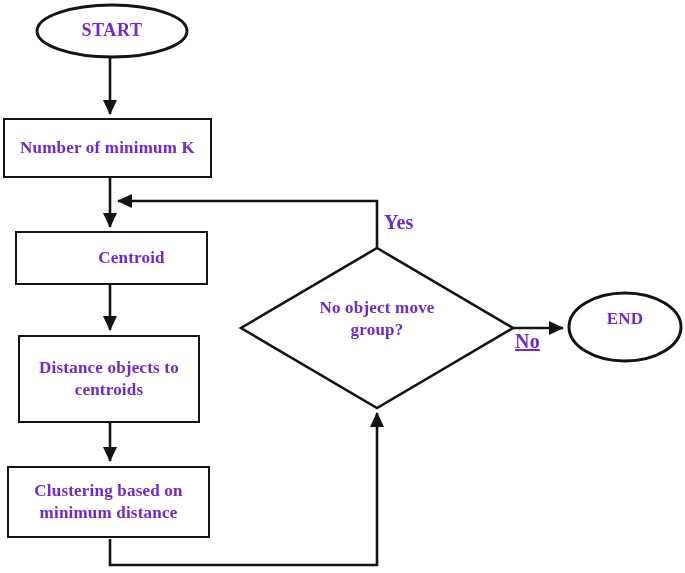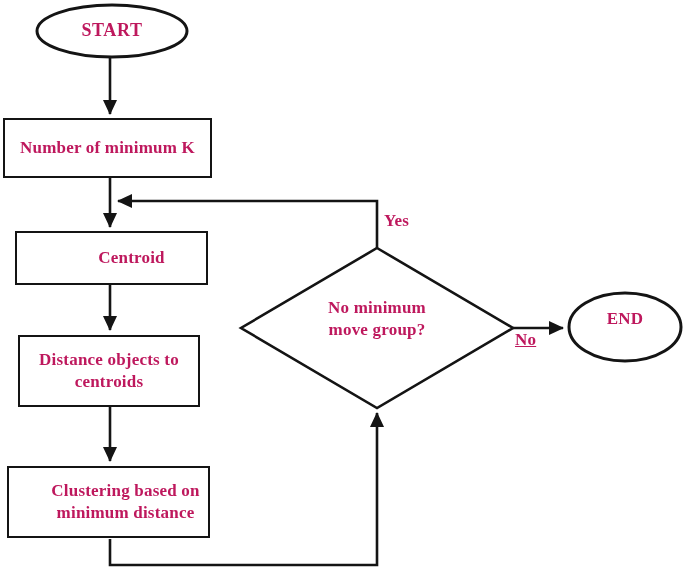--- a/index.html
+++ b/index.html
@@ -7,21 +7,21 @@
     padding: 0;
     background: #ffffff;
   }
   .stage {
     position: relative;
     width: 685px;
     height: 573px;
     background: #ffffff;
     overflow: hidden;
     font-family: "Liberation Serif", "DejaVu Serif", serif;
-    color: #be185d;
+    color: #6d28d9;
   }
   .connector-layer {
     position: absolute;
     left: 0;
     top: 0;
     width: 685px;
     height: 573px;
   }
   .connector-layer .shape {
     fill: #ffffff;
@@ -56,21 +56,21 @@
     font-size: 17px;
     line-height: 1.32;
     letter-spacing: 0.2px;
   }
   .box span, .node-label span {
     display: inline-block;
   }
   .edge-label {
     position: absolute;
     font-weight: bold;
-    font-size: 17px;
+    font-size: 20px;
     letter-spacing: 0.2px;
   }
   .terminator-start { font-size: 18px; letter-spacing: 0.6px; }
 </style>
 </head>
 <body>
 
 <div class="stage">
 
   <svg class="connector-layer" width="685" height="573" viewBox="0 0 685 573">
@@ -102,29 +102,29 @@
   </div>
 
   <div class="box" style="left:3px; top:118px; width:209px; height:60px;">
     <span>Number of minimum K</span>
   </div>
 
   <div class="box" style="left:15px; top:231px; width:193px; height:54px;padding-left:40px;">
     <span>Centroid</span>
   </div>
 
-  <div class="box" style="left:18px; top:335px; width:182px; height:72px;">
+  <div class="box" style="left:18px; top:335px; width:182px; height:88px;">
     <span style="max-width:155px;">Distance objects to centroids</span>
   </div>
 
-  <div class="box" style="left:7px; top:466px; width:203px; height:72px;justify-content:flex-end;">
+  <div class="box" style="left:7px; top:466px; width:203px; height:72px;">
     <span style="max-width:165px;">Clustering based on minimum distance</span>
   </div>
 
   <div class="node-label" style="left:277px; top:293px; width:200px; height:52px;">
-    <span style="max-width:120px;">No minimum move group?</span>
+    <span style="max-width:120px;">No object move group?</span>
   </div>
 
   <div class="edge-label" style="left:384px; top:211px;">Yes</div>
 
   <div class="edge-label" style="left:515px; top:330px;text-decoration:underline;">No</div>
 
 </div>
 
 </body></html>

